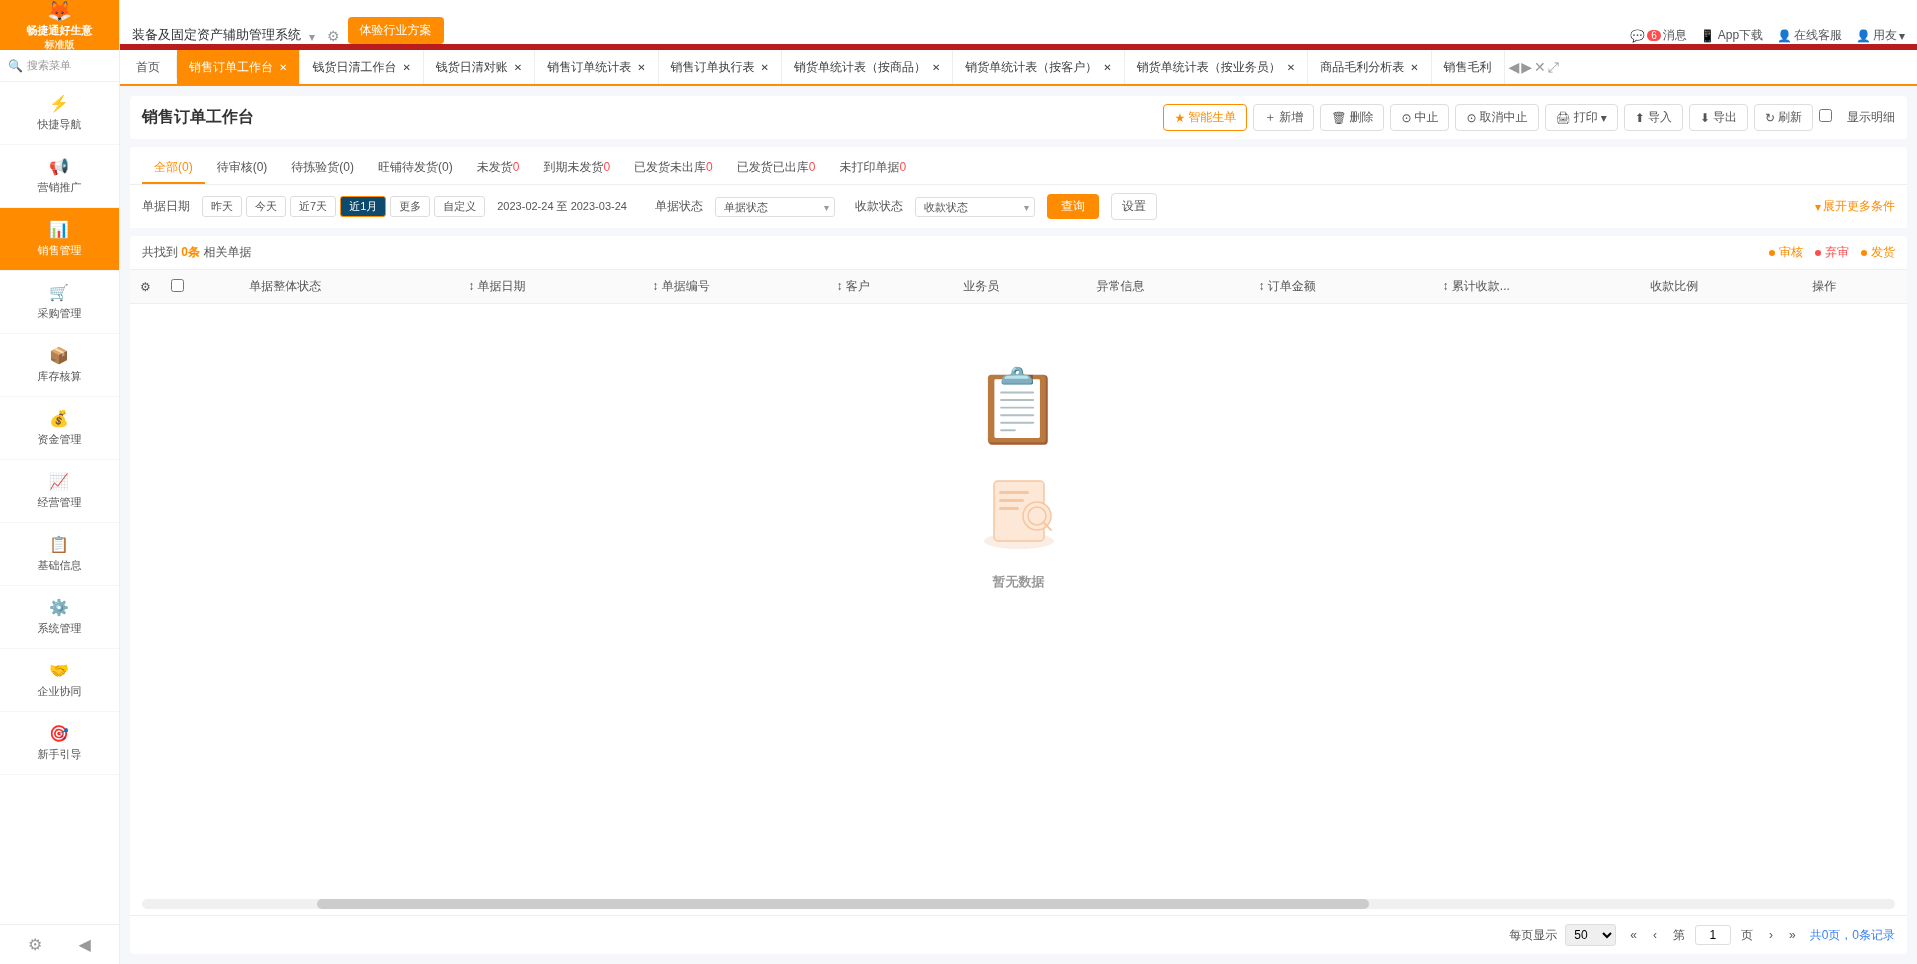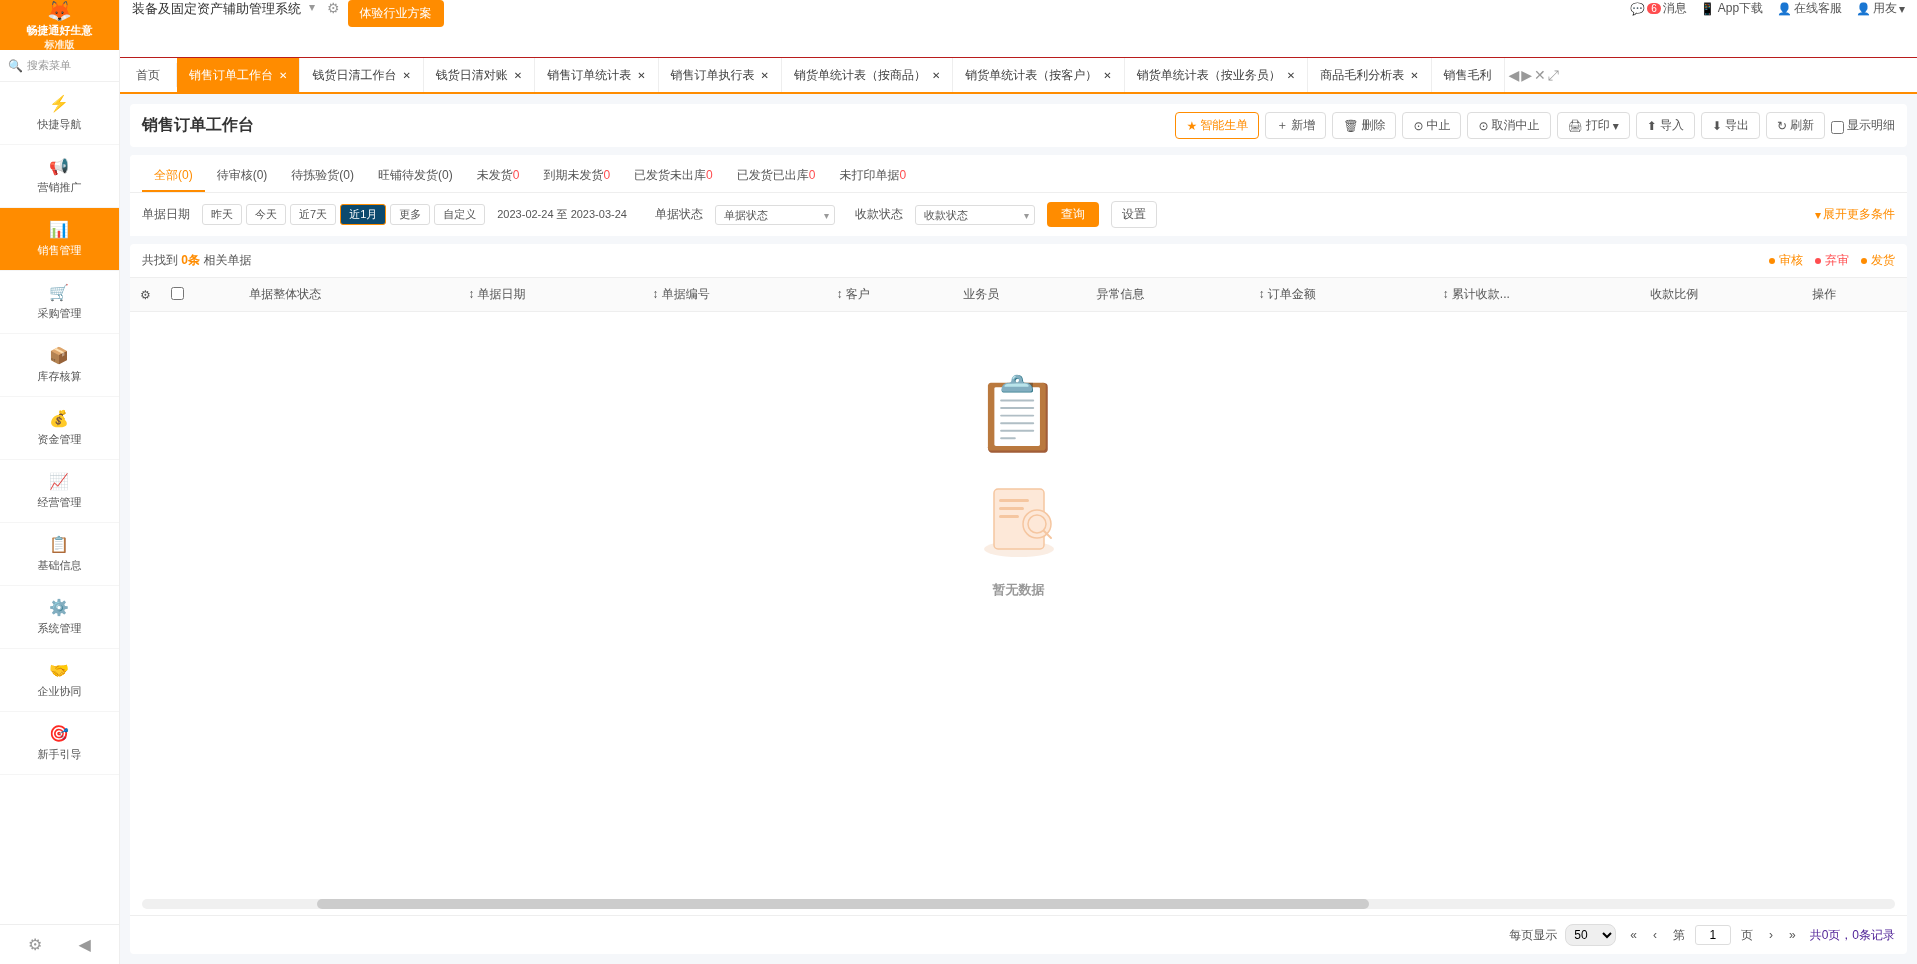--- a/index.html
+++ b/index.html
@@ -13,21 +13,21 @@
     .sidebar-item { padding: 12px 8px; display: flex; flex-direction: column; align-items: center; gap: 4px; cursor: pointer; color: #555; font-size: 11px; border-bottom: 1px solid #f5f5f5; }
     .sidebar-item.active { background: #ff8c00; color: white; }
     .sidebar-item .icon { font-size: 16px; }
     .sidebar-bottom { margin-top: auto; padding: 10px; display: flex; justify-content: space-around; border-top: 1px solid #eee; }
     .sidebar-bottom span { cursor: pointer; color: #999; font-size: 16px; }
 
     
     .main { flex: 1; display: flex; flex-direction: column; overflow: hidden; }
 
     
-    .topbar { height: 58px; background: #fff; display: flex; align-items: flex-start; padding: 0 12px; border-bottom: 1px solid #b91c1c; gap: 8px; }
+    .topbar { height: 50px; background: #fff; display: flex; align-items: flex-end; padding: 0 12px; border-bottom: 6px solid #b91c1c; gap: 8px; }
     .topbar-btn-orange { background: #ff8c00; color: white; border: none; padding: 5px 12px; border-radius: 4px; cursor: pointer; font-size: 12px; }
     .topbar-actions { display: flex; align-items: center; gap: 14px; color: #555; font-size: 12px; }
     .topbar-action-item { display: flex; align-items: center; gap: 2px; cursor: pointer; }
 
     
     .tabs-bar { height: 36px; background: #fff; display: flex; align-items: center; border-bottom: 2px solid #ff8c00; overflow: hidden; flex-shrink: 0; }
     .tab-item { padding: 0 12px; height: 36px; display: flex; align-items: center; gap: 4px; cursor: pointer; font-size: 12px; color: #404040; white-space: nowrap; border-right: 1px solid #eee; flex-shrink: 0; }
     .tab-item.active { background: #ff8c00; color: white; }
     .tab-item .close-x { font-size: 10px; color: inherit; margin-left: 2px; }
     .tab-home { padding: 0 16px; height: 24px; display: flex; align-items: center; cursor: pointer; font-size: 12px; color: #555; border-right: 1px solid #eee; }
@@ -37,21 +37,21 @@
     
     .content { flex: 1; display: flex; flex-direction: column; overflow: hidden; background: #f5f7fa; padding: 10px; gap: 8px; }
 
     
     .page-header { background: #fff; padding: 8px 12px; border-radius: 4px; display: flex; align-items: center; justify-content: space-between; }
     .page-title { font-size: 16px; font-weight: bold; color: #333; }
     .page-actions { display: flex; align-items: center; gap: 6px; }
     .btn-smart { background: #fff; border: 1px solid #ff8c00; color: #ff8c00; padding: 4px 10px; border-radius: 4px; cursor: pointer; font-size: 12px; display: flex; align-items: center; gap: 3px; }
     .btn-action { background: #fff; border: 1px solid #ddd; color: #555; padding: 4px 10px; border-radius: 4px; cursor: pointer; font-size: 12px; display: flex; align-items: center; gap: 3px; }
     .btn-orange { background: #ff8c00; color: white; border: none; padding: 4px 14px; border-radius: 4px; cursor: pointer; font-size: 12px; }
-    .checkbox-label { display: flex; align-items: flex-end; gap: 3px; font-size: 12px; color: #555; cursor: pointer; }
+    .checkbox-label { display: flex; align-items: flex-start; gap: 15px; font-size: 12px; color: #555; cursor: pointer; }
 
     
     .sub-tabs { background: #fff; padding: 6px 12px 0; border-radius: 4px 4px 0 0; display: flex; align-items: center; gap: 0; border-bottom: 1px solid #eee; }
     .sub-tab { padding: 6px 12px; cursor: pointer; font-size: 12px; color: #555; border-bottom: 2px solid transparent; }
     .sub-tab.active { color: #ff8c00; border-bottom: 2px solid #ff8c00; }
     .sub-tab .badge-red { color: #ff4d4f; }
 
     
     .filter-bar { background: #fff; padding: 8px 12px; border-top: none; border-radius: 0 0 4px 4px; }
     .filter-row { display: flex; align-items: center; gap: 12px; flex-wrap: wrap; }
@@ -83,25 +83,25 @@
     .data-table thead tr th:first-child { width: 30px; }
     .table-scroll { flex: 1; overflow: auto; }
 
     
     .empty-state { flex: 1; display: flex; flex-direction: column; align-items: center; justify-content: center; gap: 12px; padding: 60px; }
     .empty-text { color: #999; font-size: 13px; font-weight: bold; }
 
     
     .pagination { padding: 8px 12px; border-top: 1px solid #eee; display: flex; align-items: center; justify-content: flex-end; gap: 8px; }
     .page-size-label { font-size: 12px; color: #555; }
-    .page-size-select { border: 1px solid #ddd; border-radius: 8px; padding: 2px 4px; font-size: 12px; }
+    .page-size-select { border: 1px solid #ddd; border-radius: 3px; padding: 2px 4px; font-size: 12px; }
     .page-nav { display: flex; align-items: center; gap: 4px; font-size: 12px; color: #555; }
     .page-nav span { cursor: pointer; padding: 2px 6px; }
     .page-nav input { width: 36px; border: 1px solid #ddd; border-radius: 3px; padding: 2px 4px; text-align: center; font-size: 12px; }
-    .page-info { font-size: 12px; color: #4c1d95; }
+    .page-info { font-size: 12px; color: #3b82f6; }
 
     
     .scrollbar-area { height: 10px; background: #f0f0f0; border-radius: 5px; margin: 4px 0; position: relative; }
     .scrollbar-thumb { height: 10px; background: #ccc; border-radius: 5px; width: 60%; position: absolute; left: 10%; }
   </style>
 </head>
 <body>
 
 <div class="sidebar">
   <div class="sidebar-logo">

